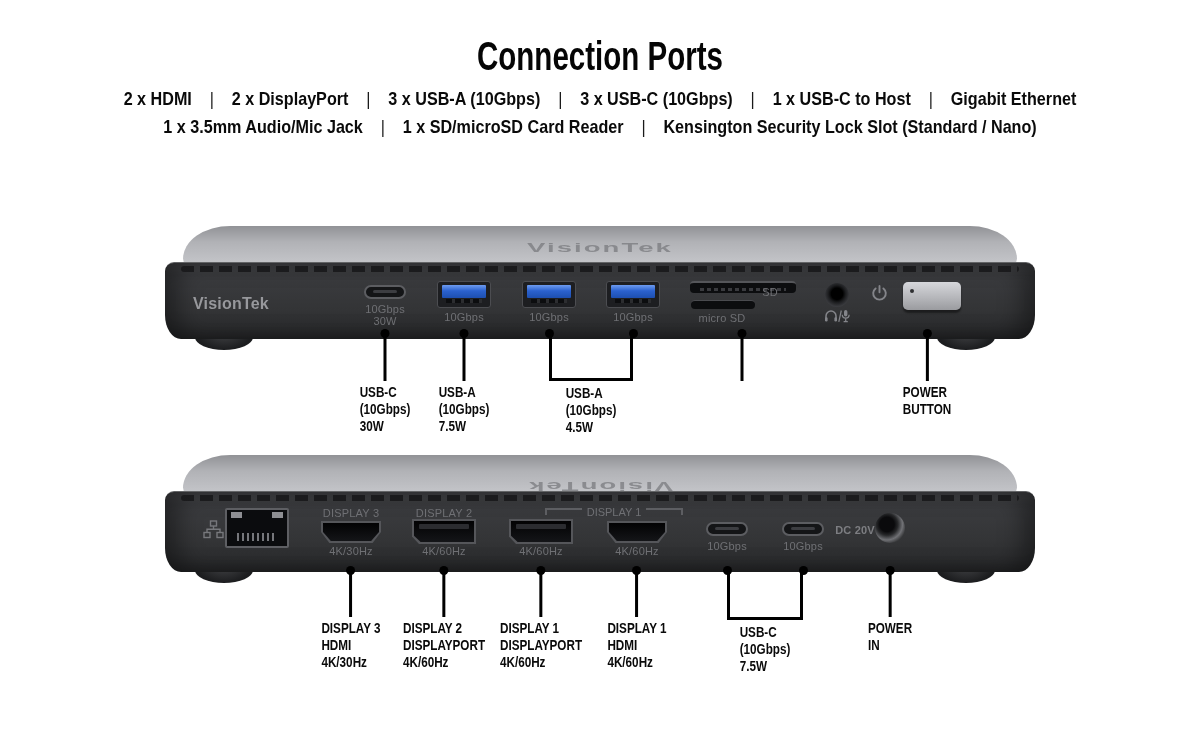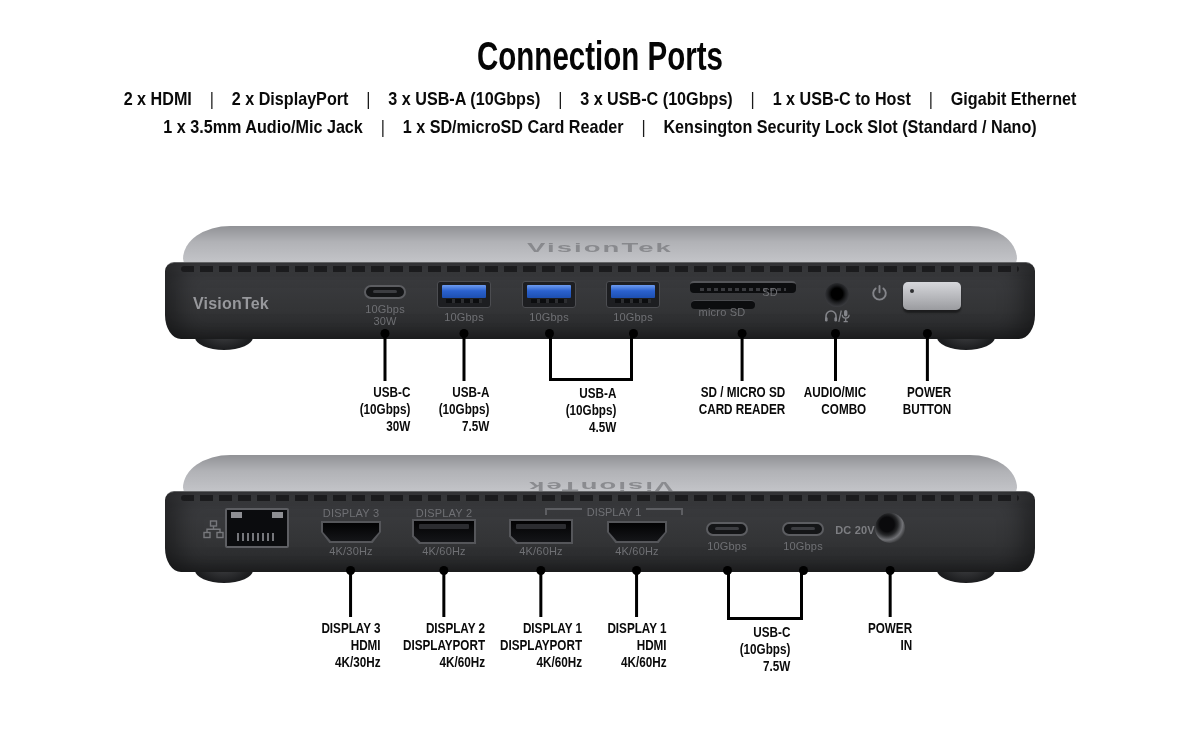--- a/index.html
+++ b/index.html
@@ -88,21 +88,21 @@
   .dp .inner { position:absolute; inset:2px; background:linear-gradient(180deg,#020203,#141518);
     clip-path:polygon(0 0,100% 0,100% 100%,11% 100%,0 70%); }
   .dp .slot { position:absolute; left:7px; right:7px; top:5px; height:5px; background:#2b2c30; border-radius:1px; }
   .dcjack { width:30px; height:30px; border-radius:50%;
     background:radial-gradient(circle at 40% 38%, #0a0a0c 0 28%, #27282a 42%, #707175 60%, #3c3d3f 74%, #1f2022 100%); }
   .icon { position:absolute; z-index:3; }
   
   .callout { position:absolute; z-index:5; transform:translateX(-50%); display:flex; flex-direction:column; align-items:center; }
   .dot { width:9px; height:9px; border-radius:50%; background:#000; }
   .stem { width:3px; height:44px; background:#000; margin-top:-1px; }
-  .callout-text { margin-top:2px; text-align:right; }
+  .callout-text { margin-top:2px; text-align:left; }
   .callout-text div { font-size:15px; font-weight:700; line-height:17px; color:#0a0a0a; white-space:nowrap; transform:scaleX(.78); }
   .bracket-callout { position:absolute; z-index:5; }
   .bracket-callout .dot { position:absolute; top:0; }
   .bracket-callout .dot.l { left:-4.5px; } .bracket-callout .dot.r { right:-4.5px; }
   .bracket-box { position:absolute; left:0; right:0; top:4px; border-left:3px solid #000; border-right:3px solid #000; border-bottom:3px solid #000; }
   .bracket-callout .callout-text { position:absolute; left:50%; transform:translateX(-50%); margin-top:0; }
   
   .disp-bracket { position:absolute; z-index:3; display:flex; align-items:flex-start; color:#6f7074; font-size:11px; font-weight:500; line-height:12px; }
   .db-line { flex:1; height:5px; border-top:2px solid #5d5e62; margin-top:2px; }
   .db-line.l { border-left:2px solid #5d5e62; }
@@ -148,21 +148,21 @@
     <div class="port usba" style="left:441px; top:55px">
         <div class="tongue"></div>
       </div>
     <div class="dev-label" style="left:299px; top:85px">10Gbps</div>
     <div class="dev-label" style="left:384px; top:85px">10Gbps</div>
     <div class="dev-label" style="left:468px; top:85px">10Gbps</div>
 
     <div class="port sdslot" style="left:525px; top:55px"></div>
     <div class="dev-label" style="left:605px; top:60px">SD</div>
     <div class="port microslot" style="left:526px; top:74px"></div>
-    <div class="dev-label" style="left:557px; top:80px">micro SD</div>
+    <div class="dev-label" style="left:557px; top:86px">micro SD</div>
 
     <div class="port jack" style="left:660px; top:57px"></div>
     <svg class="icon" style="left:659px; top:83px" width="27" height="14" viewBox="0 0 27 14">
       <path d="M2 11V7a5 5 0 0 1 10 0v4" fill="none" stroke="#84858a" stroke-width="1.5"></path>
       <rect x="1" y="8.2" width="2.6" height="4.3" rx="1.2" fill="#84858a"></rect>
       <rect x="10.4" y="8.2" width="2.6" height="4.3" rx="1.2" fill="#84858a"></rect>
       <line x1="17.3" y1="1.5" x2="14.8" y2="12.8" stroke="#84858a" stroke-width="1.2"></line>
       <rect x="20" y="1" width="3.4" height="6.4" rx="1.7" fill="#84858a"></rect>
       <path d="M18.3 5.8a3.4 3.4 0 0 0 6.8 0" fill="none" stroke="#84858a" stroke-width="1.3"></path>
       <line x1="21.7" y1="9.3" x2="21.7" y2="12" stroke="#84858a" stroke-width="1.3"></line>
@@ -200,32 +200,20 @@
     <div class="bracket-box" style="height:45px"></div>
     <div class="callout-text" style="top:55px">
       <div>USB-A</div>
       <div>(10Gbps)</div>
       <div>4.5W</div>
     </div>
   </div>
   <div class="callout" style="left:742px; top:329px">
     <span class="dot"></span>
       <span class="stem"></span>
-    <div class="callout-text">
-      <div>SD / MICRO SD</div>
-      <div>CARD READER</div>
-    </div>
-  </div>
-  <div class="callout" style="left:835px; top:329px">
-    <span class="dot"></span>
-      <span class="stem"></span>
-    <div class="callout-text">
-      <div>AUDIO/MIC</div>
-      <div>COMBO</div>
-    </div>
   </div>
   <div class="callout" style="left:927px; top:329px">
     <span class="dot"></span>
       <span class="stem"></span>
     <div class="callout-text">
       <div>POWER</div>
       <div>BUTTON</div>
     </div>
   </div>
 

